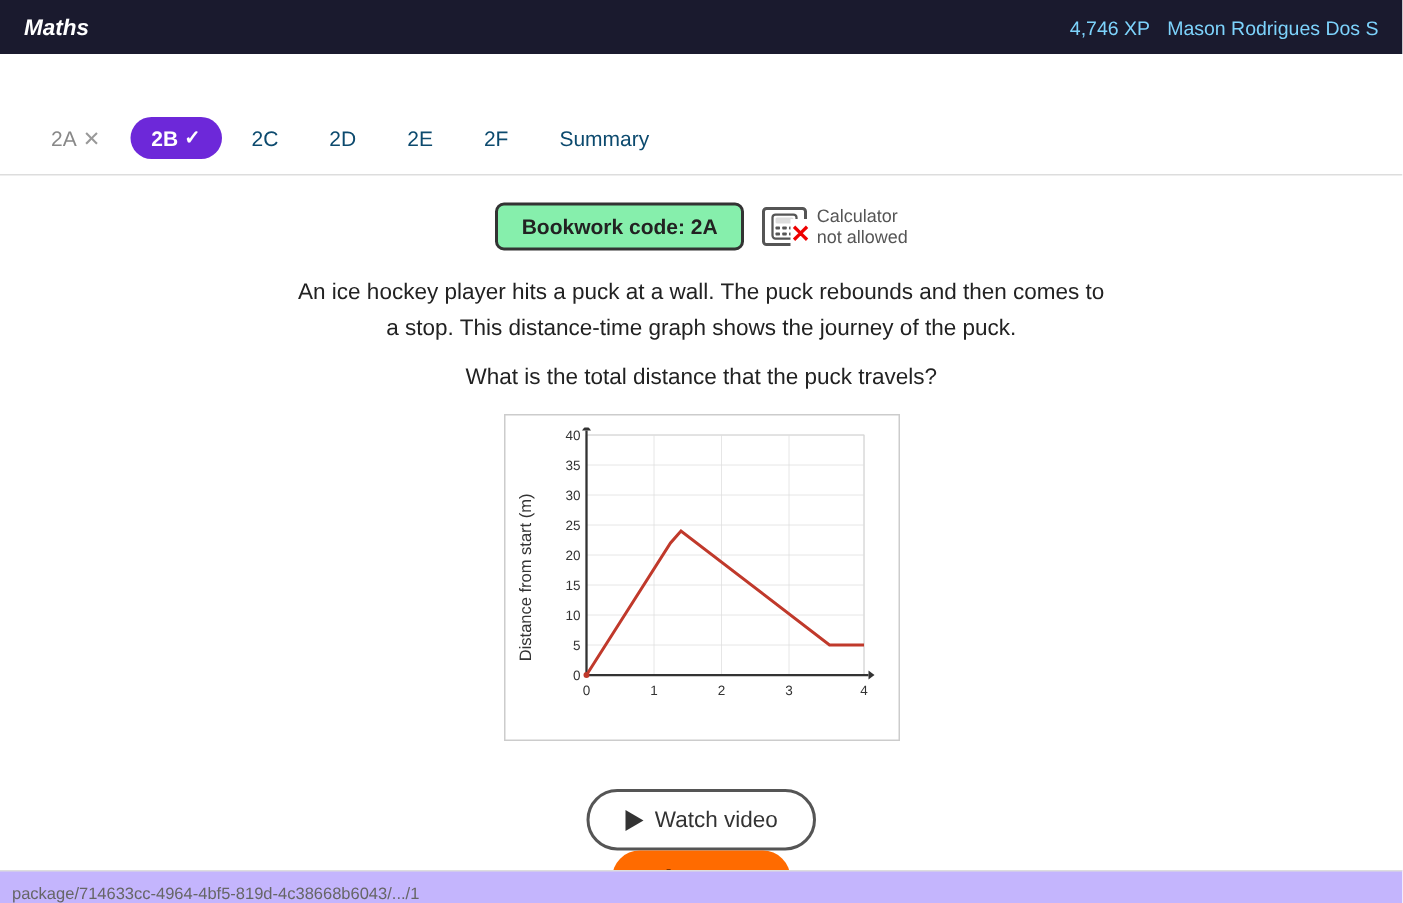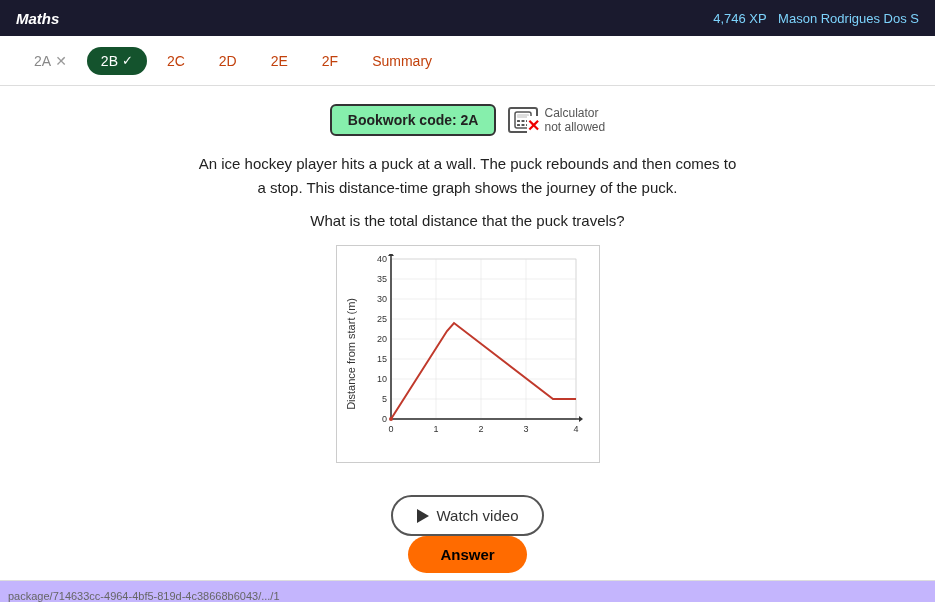--- a/index.html
+++ b/index.html
@@ -39,35 +39,37 @@
 
     
     .nav-tabs {
       background: #fff;
       border-bottom: 1px solid #ddd;
       display: flex;
       align-items: center;
       padding: 0 20px;
       height: 50px;
       gap: 6px;
+      margin-top: 31px;
     }
     .nav-tab {
       padding: 6px 14px;
       font-size: 14px;
       border-radius: 20px;
       cursor: pointer;
-      color: #c2410c;
+      color: #0c4a6e;
       font-weight: 500;
       display: flex;
       align-items: center;
       gap: 4px;
     }
     .nav-tab.active {
-      background: #14532d;
+      background: #6d28d9;
       color: #fff;
+      font-weight: bold;
     }
     .nav-tab.inactive-x {
       color: #888;
     }
     .nav-tab .check { color: #fff; font-size: 13px; }
 
     
     .main-content {
       padding: 18px 40px 10px 40px;
       display: flex;

